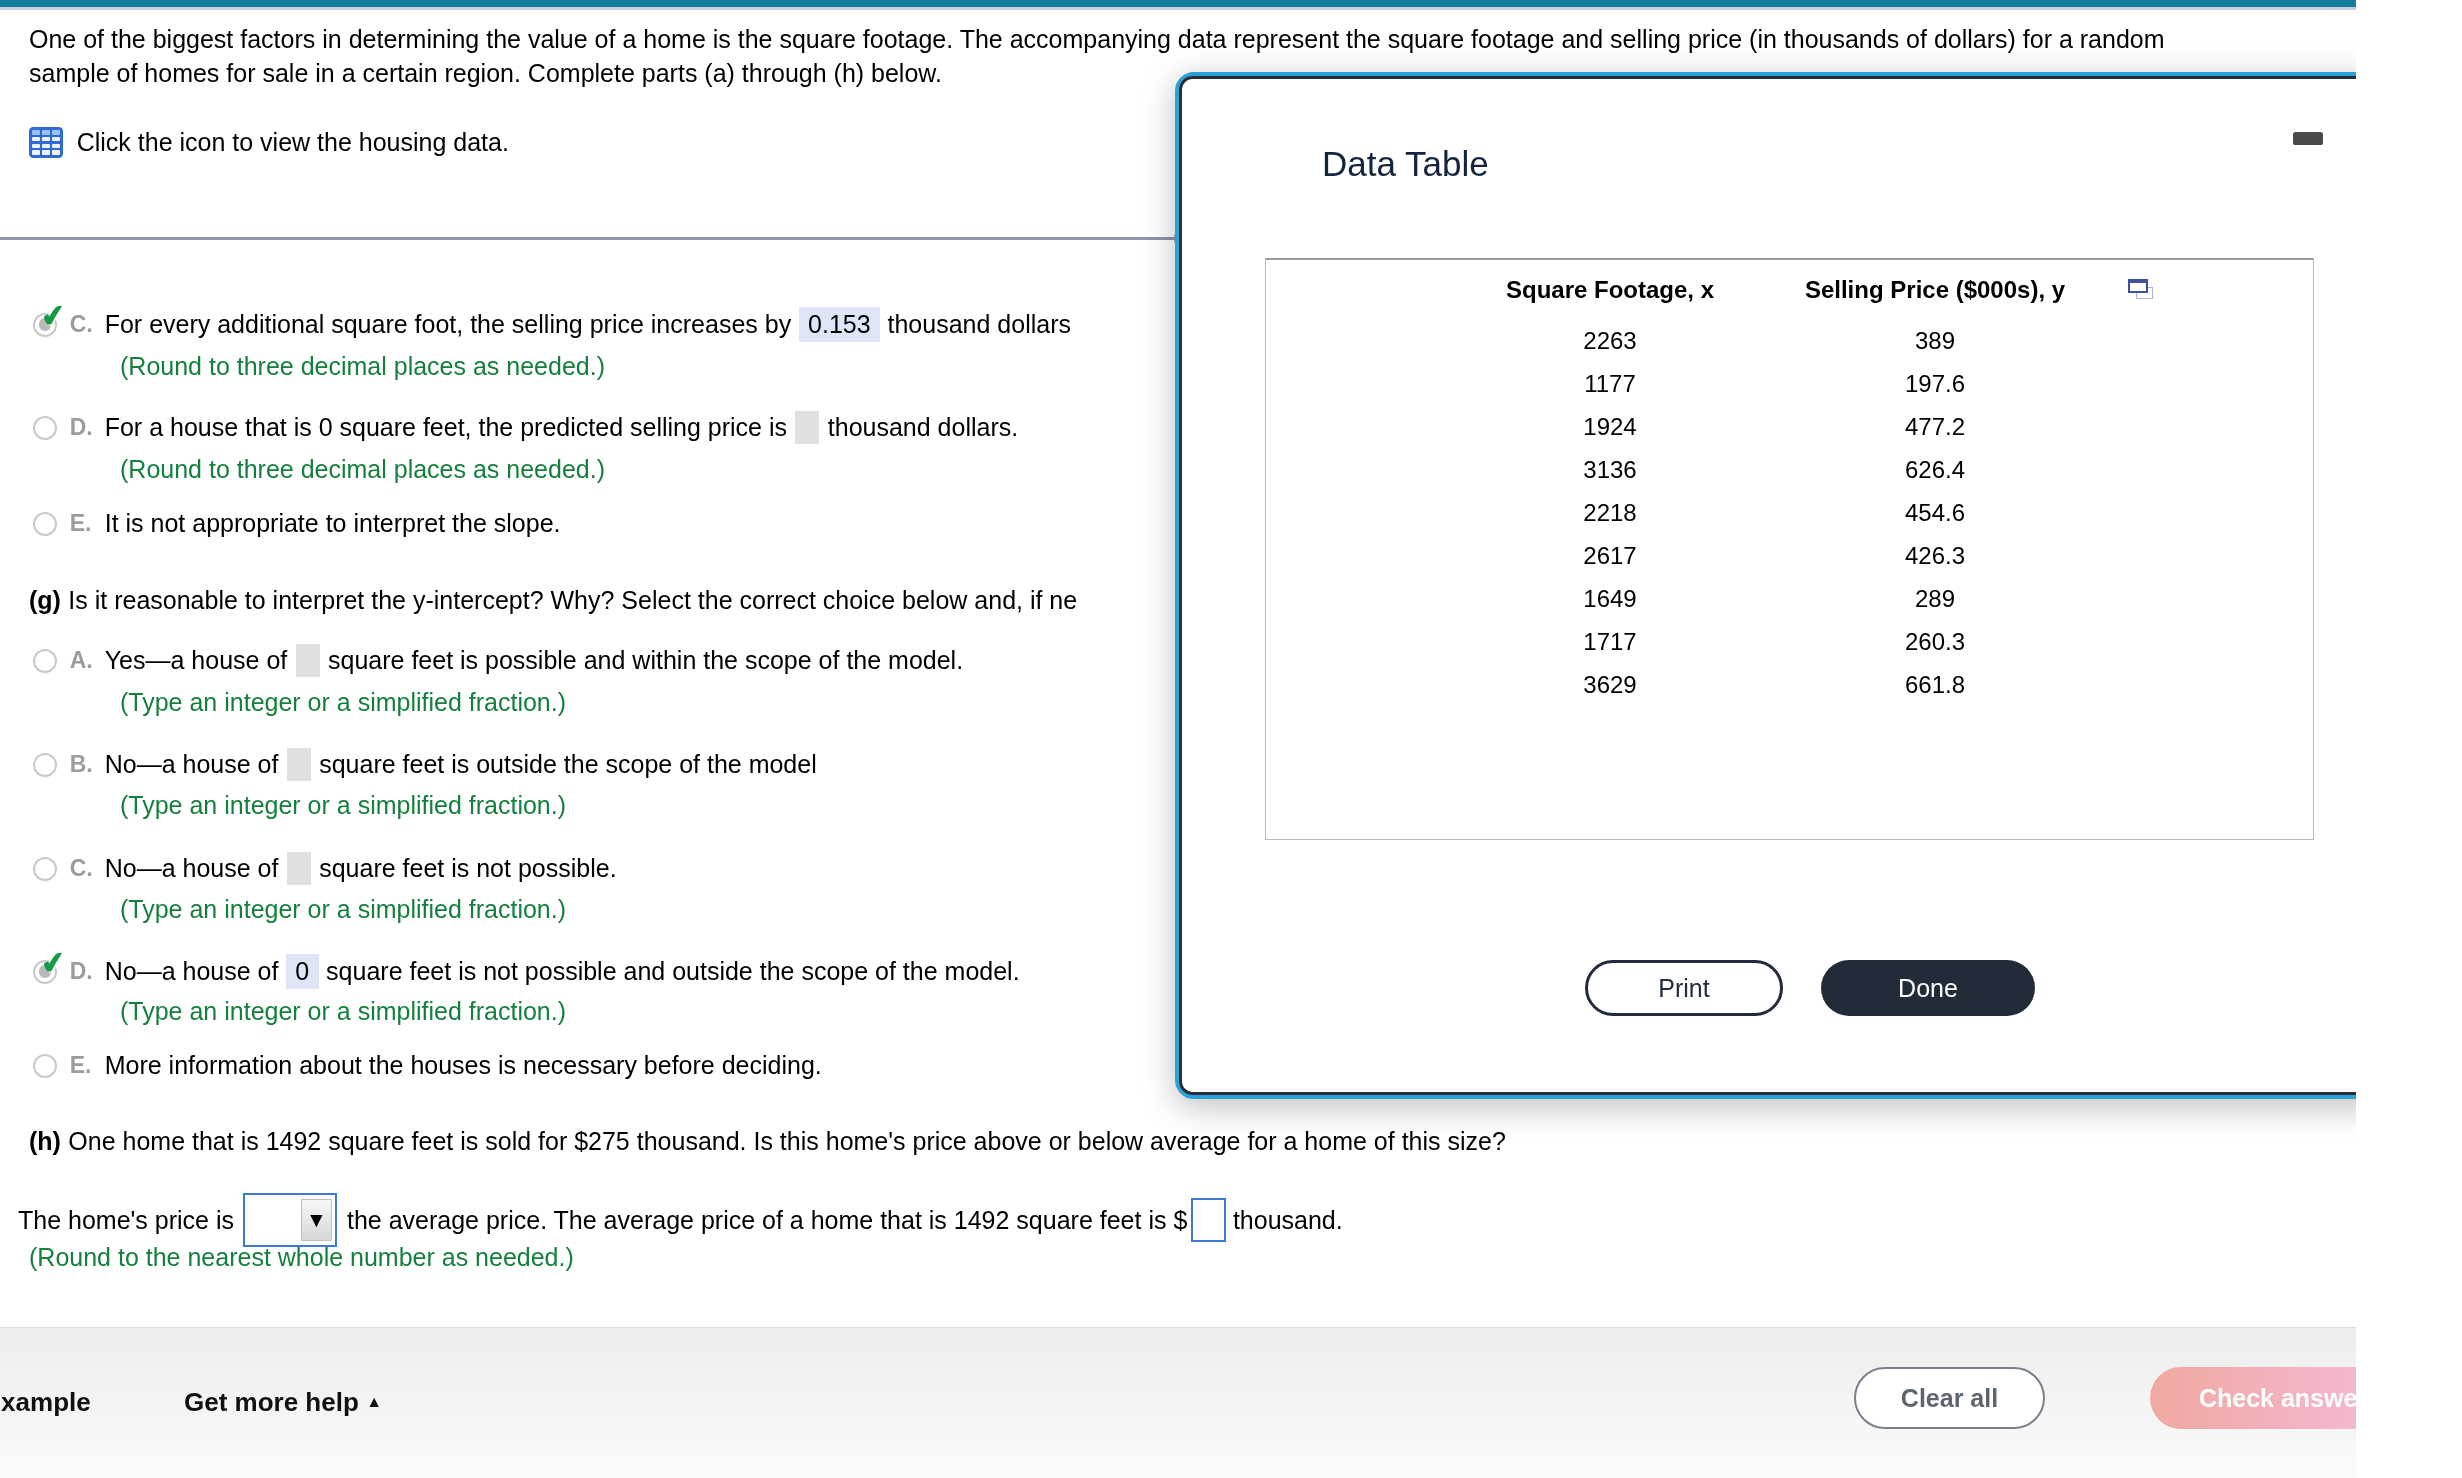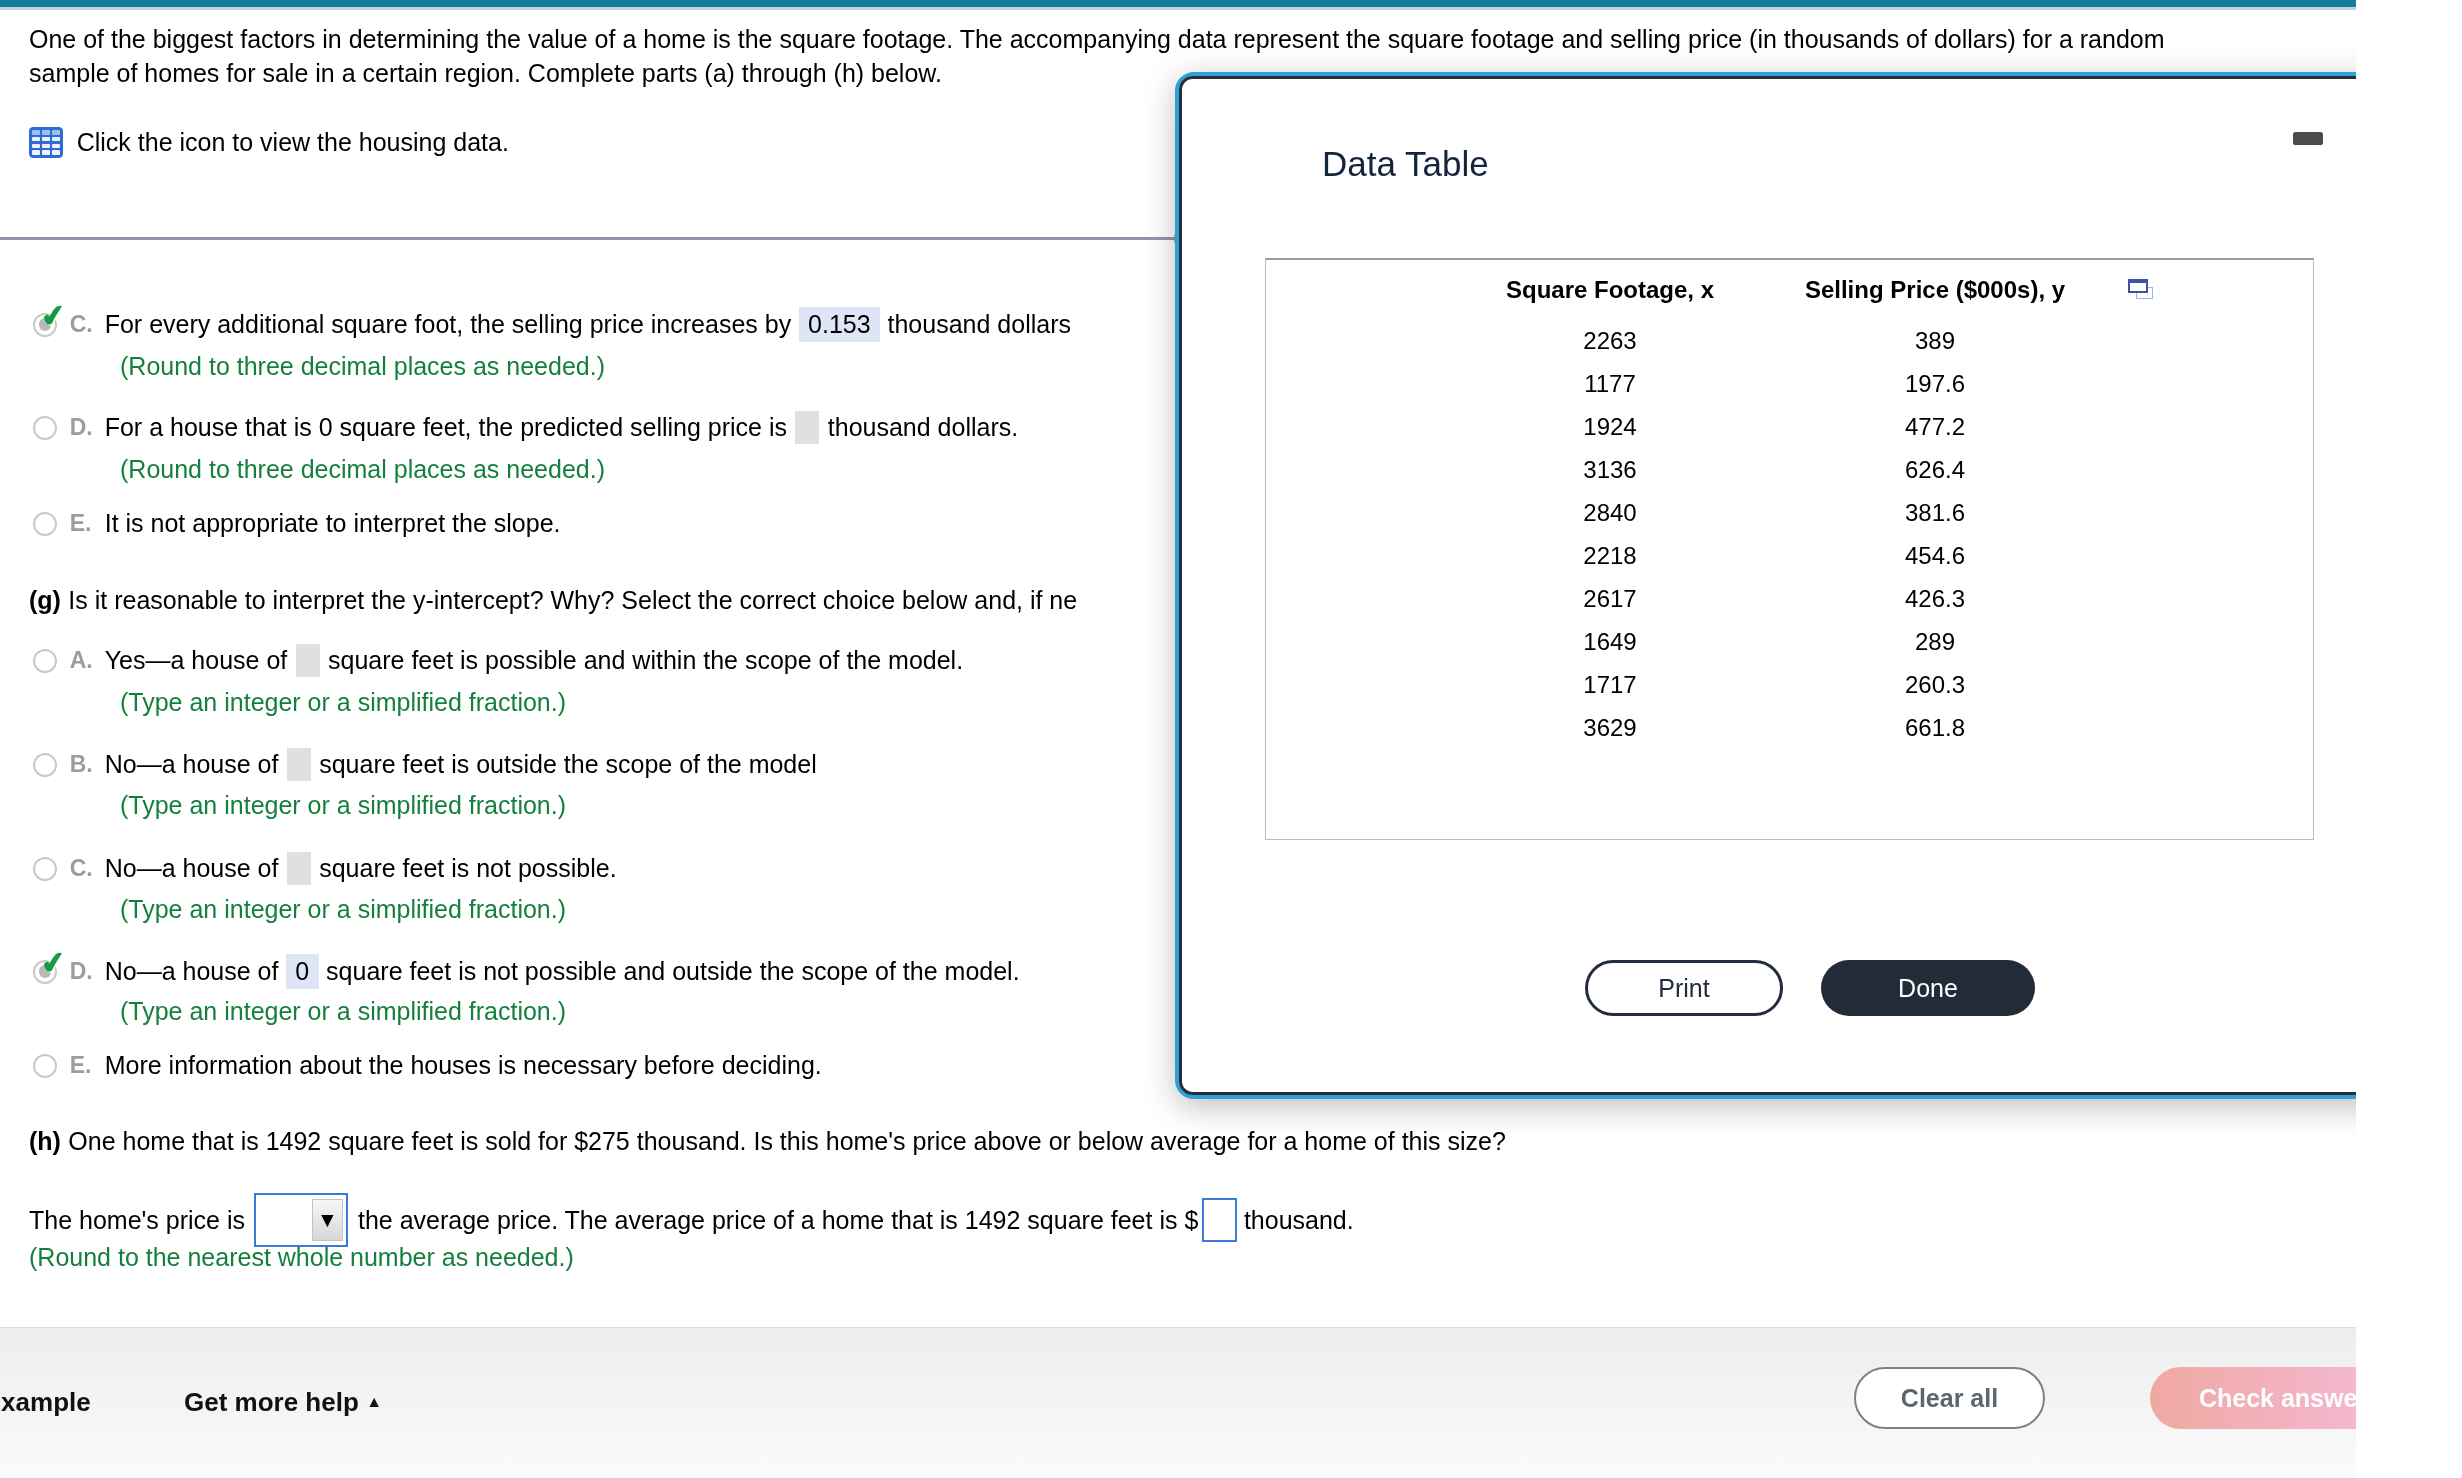--- a/index.html
+++ b/index.html
@@ -35,21 +35,21 @@
   .olabel{color:#9c9c9c;font-weight:bold;font-size:23px;margin-left:12.7px;width:35px;flex:none;}
   .vbox{display:inline-block;flex:none;}
   .vbox.filled{background:#dee5f6;padding:3.2px 9.5px;margin:0 7.4px;}
   .vbox.gray{background:#e0e0e0;width:24px;height:33px;margin:0 8.4px;}
   .hint{position:absolute;left:120px;color:#15803d;white-space:nowrap;}
 
   .qline{position:absolute;left:29px;white-space:nowrap;}
   .qpfx{font-weight:bold;margin-right:7.4px;}
 
   
-  .ansline{position:absolute;left:29px;top:1193px;height:54px;display:flex;align-items:center;white-space:pre;}
+  .ansline{position:absolute;left:18px;top:1193px;height:54px;display:flex;align-items:center;white-space:pre;}
   .dropdown{width:94px;height:54px;border:2.6px solid #3d79d9;box-sizing:border-box;background:#fff;
             position:relative;margin:0 9.5px;flex:none;}
   .dropdown .dbtn{position:absolute;right:3.7px;top:3.7px;bottom:3.7px;width:31px;
             background:linear-gradient(#f7f7f7,#d7d7d7);border:1.1px solid #c2c2c2;box-sizing:border-box;
             display:flex;align-items:center;justify-content:center;font-size:21px;color:#000;}
   .dollarbox{width:35px;height:44px;border:2.1px solid #3d79d9;box-sizing:border-box;background:#fff;
             margin:0 7.4px 0 3.2px;flex:none;}
 
   
   .footbar{position:absolute;left:0;top:1327px;width:2462px;height:152px;
@@ -237,24 +237,20 @@
             </div>
             <div class="trow">
               <span class="cell c1">1924</span>
               <span class="cell c2">477.2</span>
             </div>
             <div class="trow">
               <span class="cell c1">3136</span>
               <span class="cell c2">626.4</span>
             </div>
             <div class="trow">
-              <span class="cell c1">2840</span>
-              <span class="cell c2">381.6</span>
-            </div>
-            <div class="trow">
               <span class="cell c1">2218</span>
               <span class="cell c2">454.6</span>
             </div>
             <div class="trow">
               <span class="cell c1">2617</span>
               <span class="cell c2">426.3</span>
             </div>
             <div class="trow">
               <span class="cell c1">1649</span>
               <span class="cell c2">289</span>

